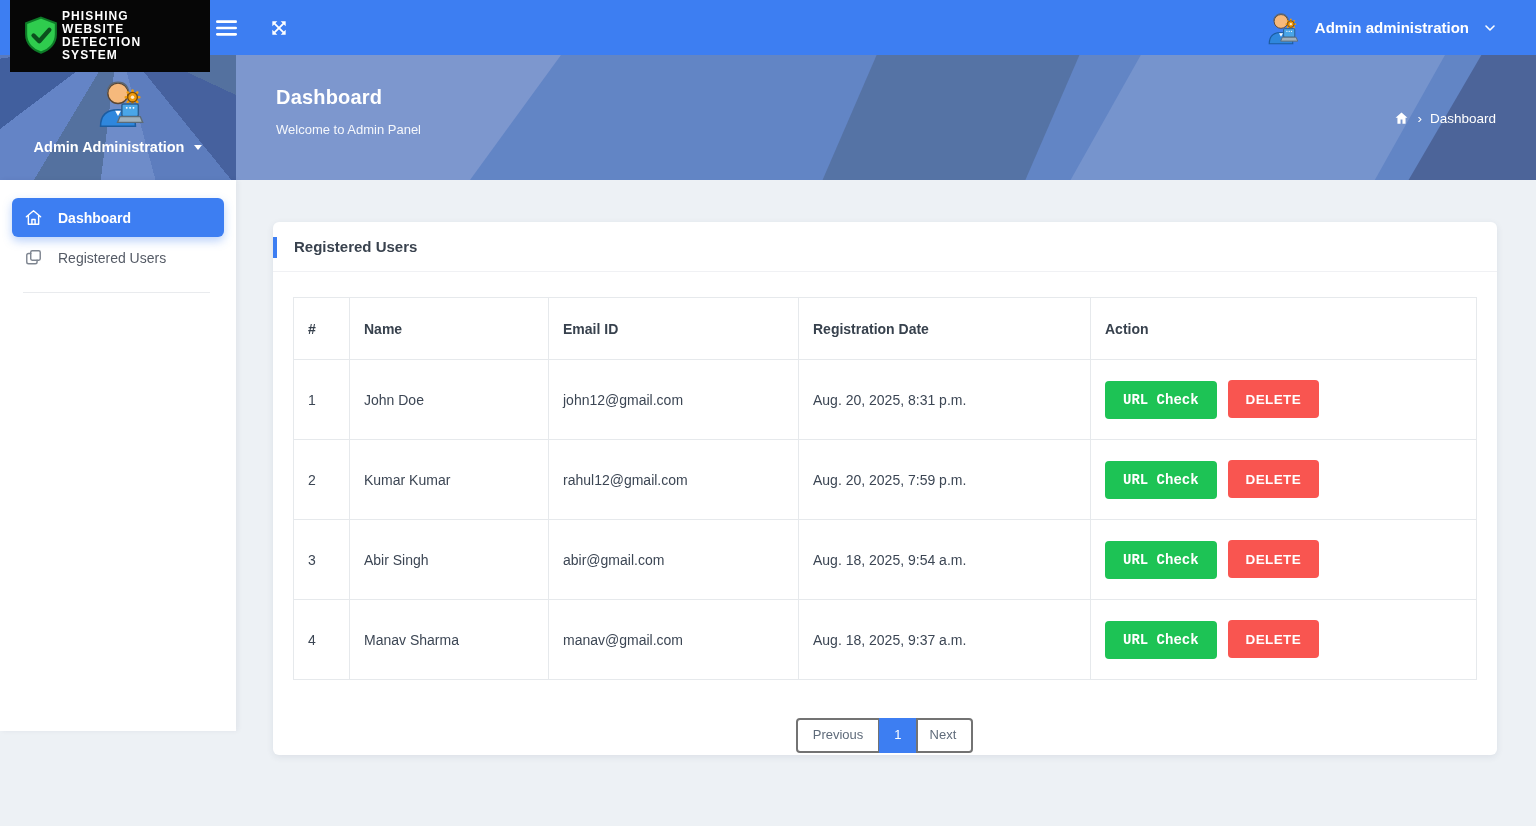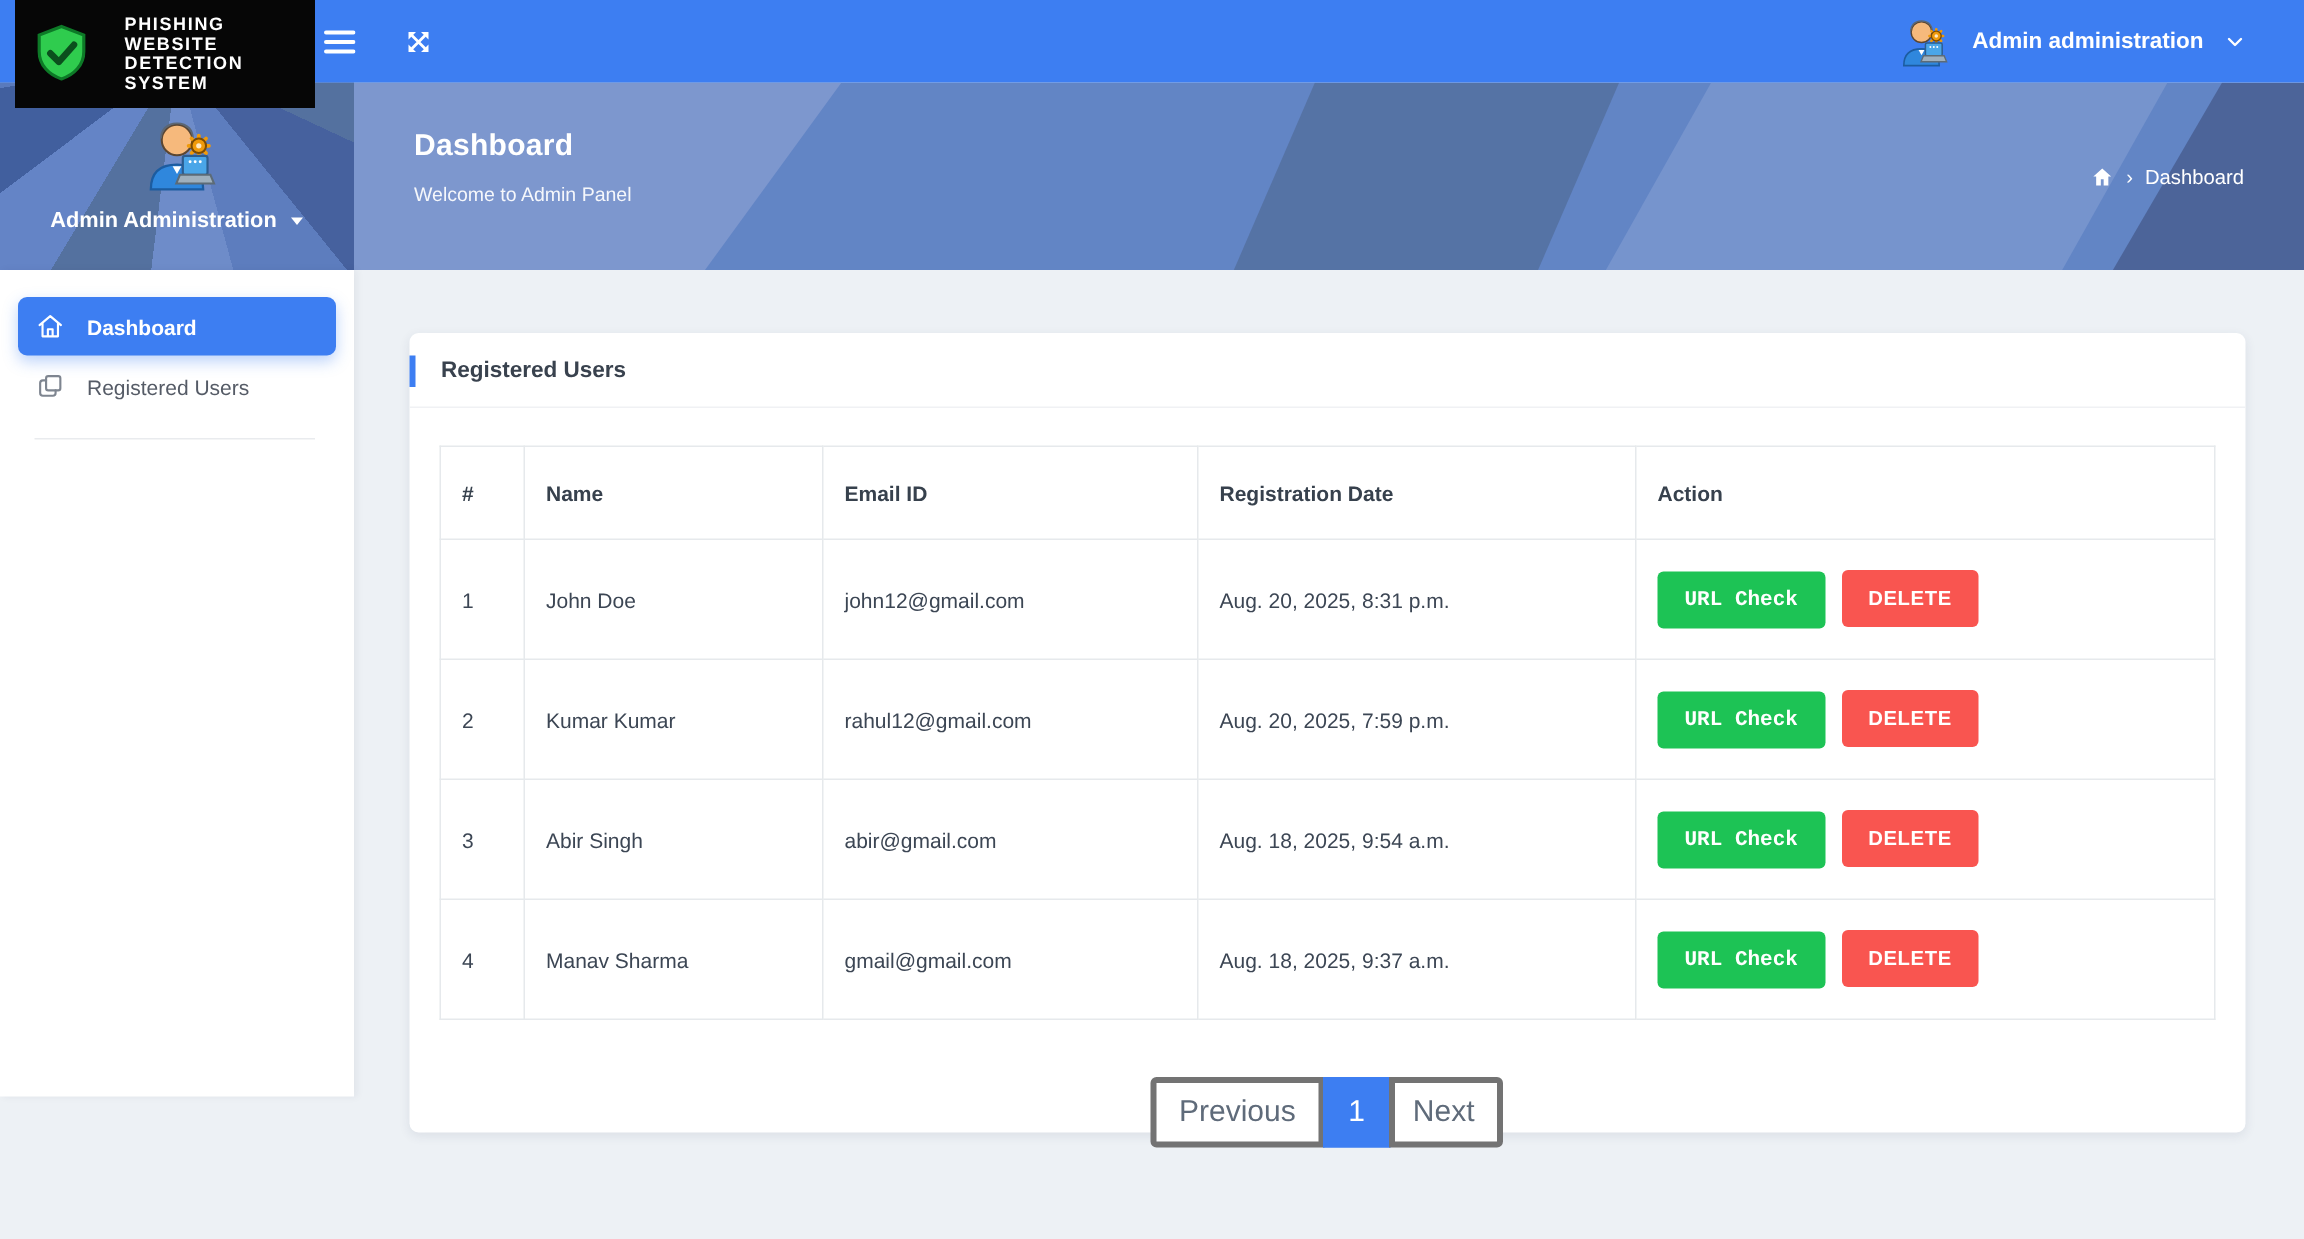--- a/index.html
+++ b/index.html
@@ -10,21 +10,21 @@
   }
 
   
   .navbar {
     position:absolute; left:0; top:0; right:0; height:55px;
     background:#3d7ef2; display:flex; align-items:center; z-index:20;
   }
   .logo-box {
     position:absolute; left:10px; top:0; width:200px; height:72px;
     background:#060606; z-index:30; display:flex; align-items:center;
-    gap:21px; padding:0 6px 0 10px;
+    gap:0; padding:0 6px 0 10px;
   }
   .logo-text { color:#fff; font-weight:bold; font-size:12px; line-height:13px; letter-spacing:1.1px; }
   .logo-text span { display:block; }
   .nav-left { display:flex; align-items:center; gap:24px; margin-left:212px; }
   .nav-icon-btn { background:none; border:none; padding:4px; cursor:pointer; display:flex; align-items:center; }
   .nav-right { margin-left:auto; margin-right:38px; }
   .nav-user { display:flex; align-items:center; gap:13px; color:#fff; font-weight:bold; font-size:15px; cursor:pointer; }
 
   
   .sidebar { position:absolute; left:0; top:55px; width:236px; bottom:0; z-index:10; }
@@ -84,21 +84,21 @@
 
   .btn {
     border:none; border-radius:4px; color:#fff; height:38px; padding:0 18px;
     font-family:inherit; font-size:14px; font-weight:bold; cursor:pointer;
   }
   .btn-success { background:#1dc355; margin-right:7px;font-family:Liberation Mono, monospace; }
   .btn-danger  { background:#f95550; font-size:13.5px; letter-spacing:.4px; }
 
   .pagination { display:flex; justify-content:center; margin-top:38px; }
   .page-link {
-    border:4px solid #737373; background:#fff; color:#5f6b7a; font-size:20px;
+    border:2px solid #737373; background:#fff; color:#5f6b7a; font-size:13px;
     padding:8px 15px; margin-left:-1px; cursor:pointer; text-decoration:none; line-height:1.15;
   }
   .page-link:first-child { border-radius:4px 0 0 4px; }
   .page-link:last-child  { border-radius:0 4px 4px 0;padding-left:12px; }
   .page-link.current { background:#3d7ef2; border-color:#3d7ef2; color:#fff; padding:8px 13px; }
 </style>
 </head>
 <body>
 
 <header class="navbar">
@@ -271,21 +271,21 @@
               <td>abir@gmail.com</td>
               <td>Aug. 18, 2025, 9:54 a.m.</td>
               <td>
                 <button class="btn btn-success">URL Check</button>
                 <button class="btn btn-danger">DELETE</button>
               </td>
             </tr>
             <tr>
               <td>4</td>
               <td>Manav Sharma</td>
-              <td>gmail@gmail.com</td>
+              <td>manav@gmail.com</td>
               <td>Aug. 18, 2025, 9:37 a.m.</td>
               <td>
                 <button class="btn btn-success">URL Check</button>
                 <button class="btn btn-danger">DELETE</button>
               </td>
             </tr>
           </tbody>
         </table>
 
         <div class="pagination">

